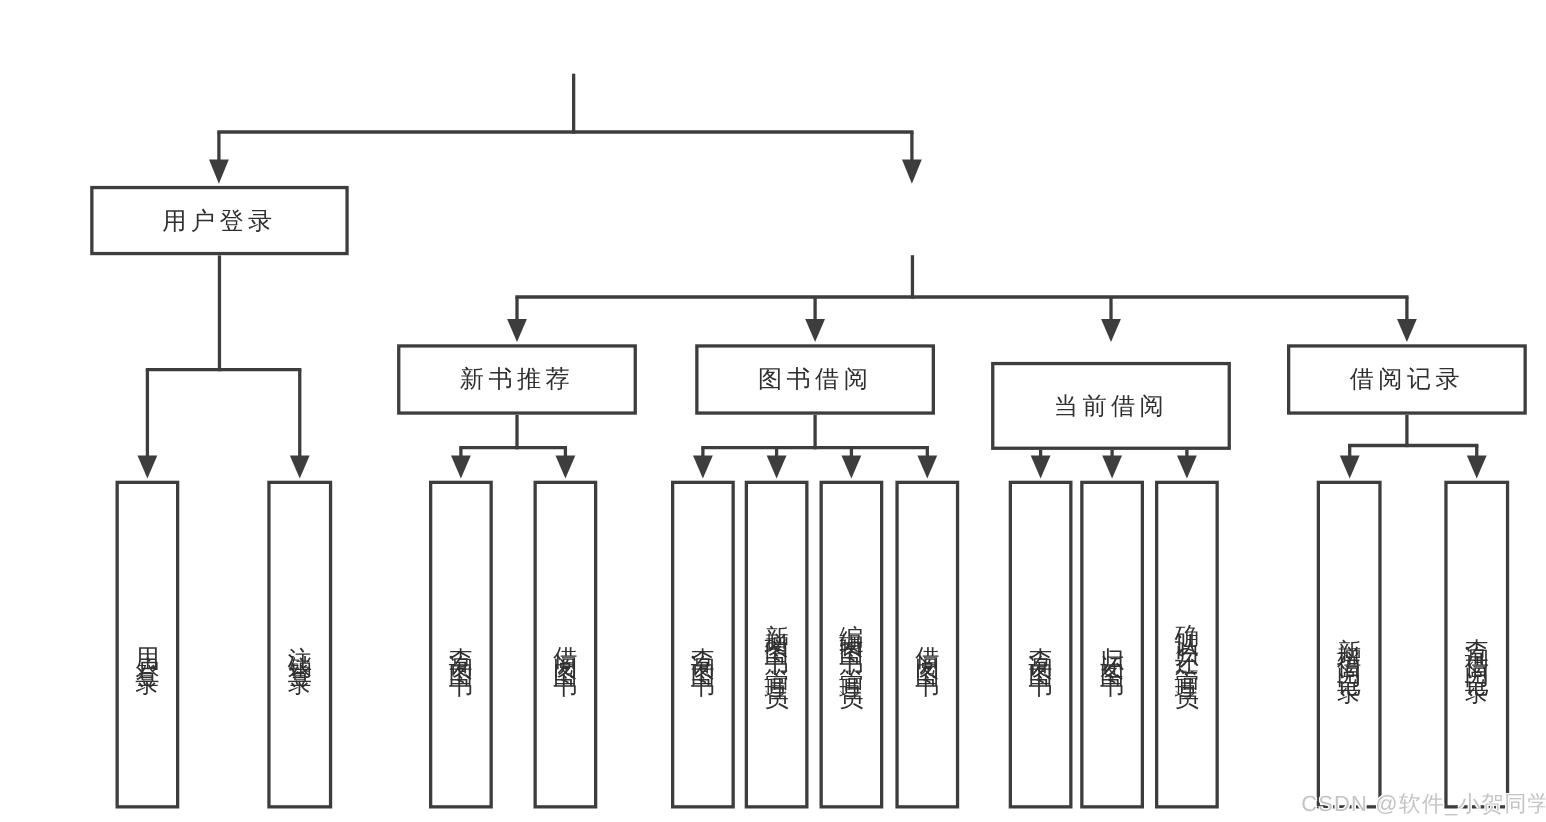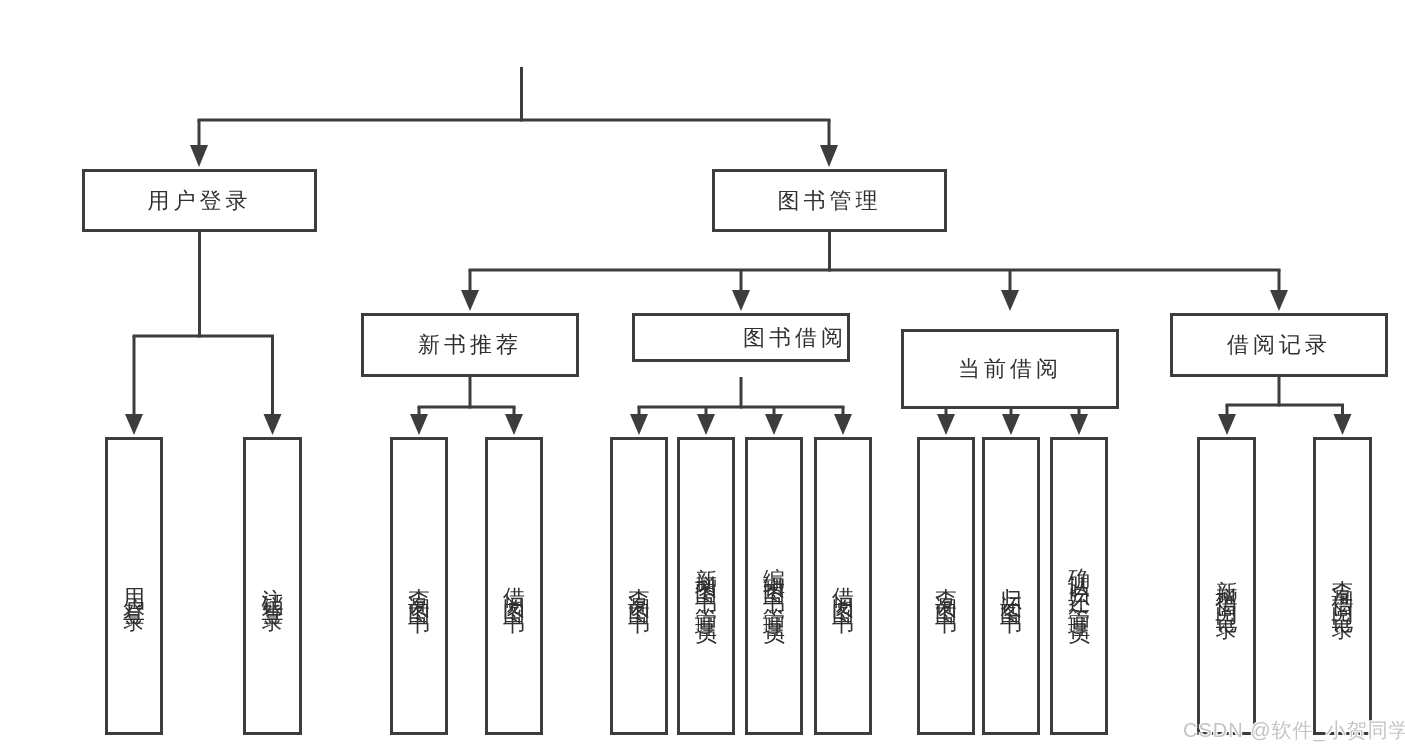--- a/index.html
+++ b/index.html
@@ -121,28 +121,25 @@
       <line x1="1342.5" y1="405" x2="1342.5" y2="418"></line>
       <polygon points="1227,435 1218,414 1236,414" stroke="none"></polygon>
       <polygon points="1342.5,435 1333.5,414 1351.5,414" stroke="none"></polygon>
     </g>
   </svg>
 
 
   <div class="node h-node" style="left:82px; top:169px; width:235px; height:63px;">
     <span>用户登录</span>
   </div>
-  <div class="node h-node" style="left:712px; top:169px; width:235px; height:63px;">
-    <span>图书管理</span>
-  </div>
 
   <div class="node h-node" style="left:361px; top:313px; width:218px; height:64px;font-family:Liberation Mono, monospace;">
     <span>新书推荐</span>
   </div>
-  <div class="node h-node" style="left:632px; top:313px; width:218px; height:49px;justify-content:flex-end;">
+  <div class="node h-node" style="left:632px; top:313px; width:218px; height:64px;">
     <span>图书借阅</span>
   </div>
   <div class="node h-node" style="left:901px; top:313px; width:218px; height:80px;margin-top:16px;">
     <span>当前借阅</span>
   </div>
   <div class="node h-node" style="left:1170px; top:313px; width:218px; height:64px;">
     <span>借阅记录</span>
   </div>
 
   <div class="node v-node" style="left:105px; top:437px; width:58px; height:298px;">

